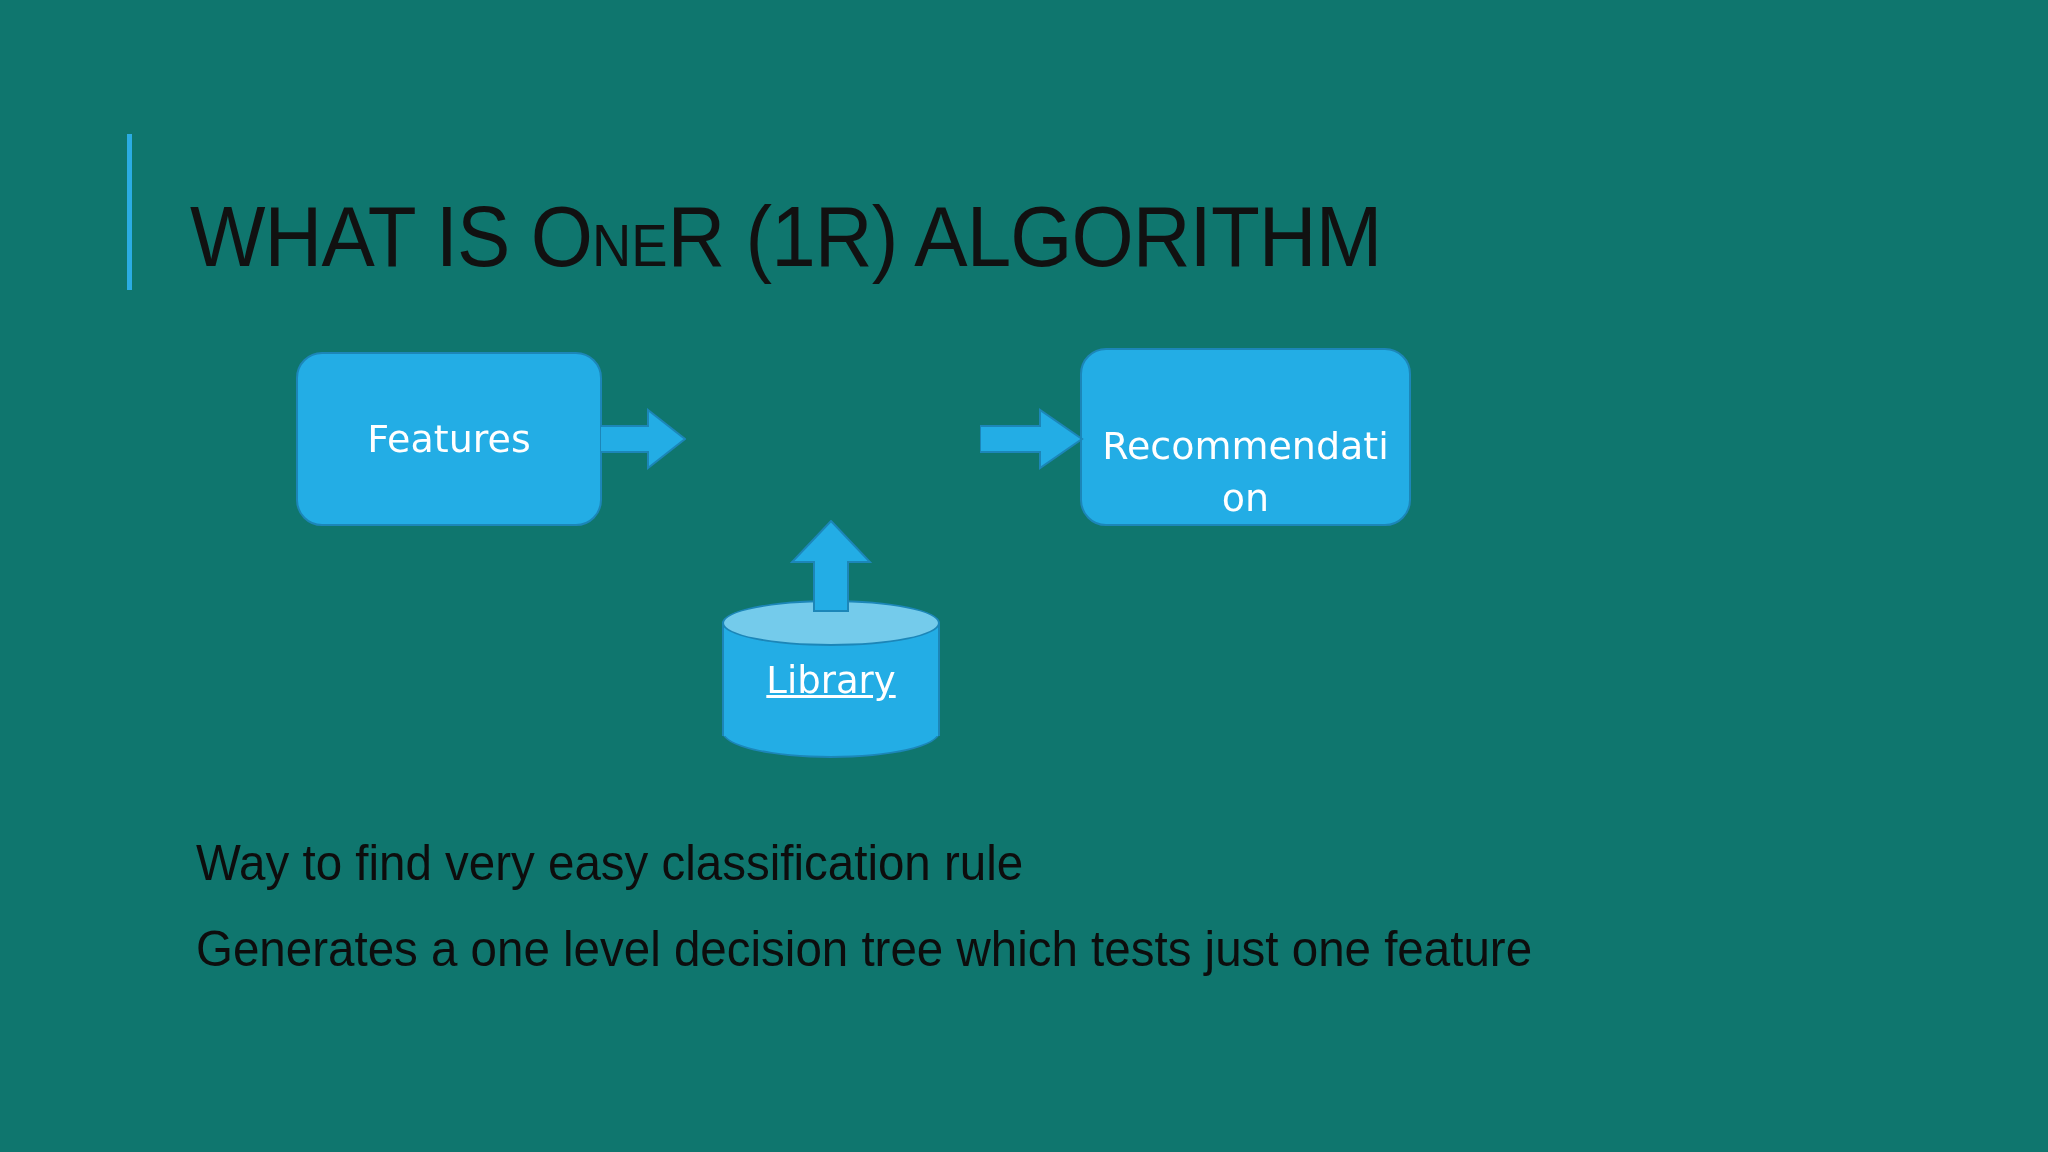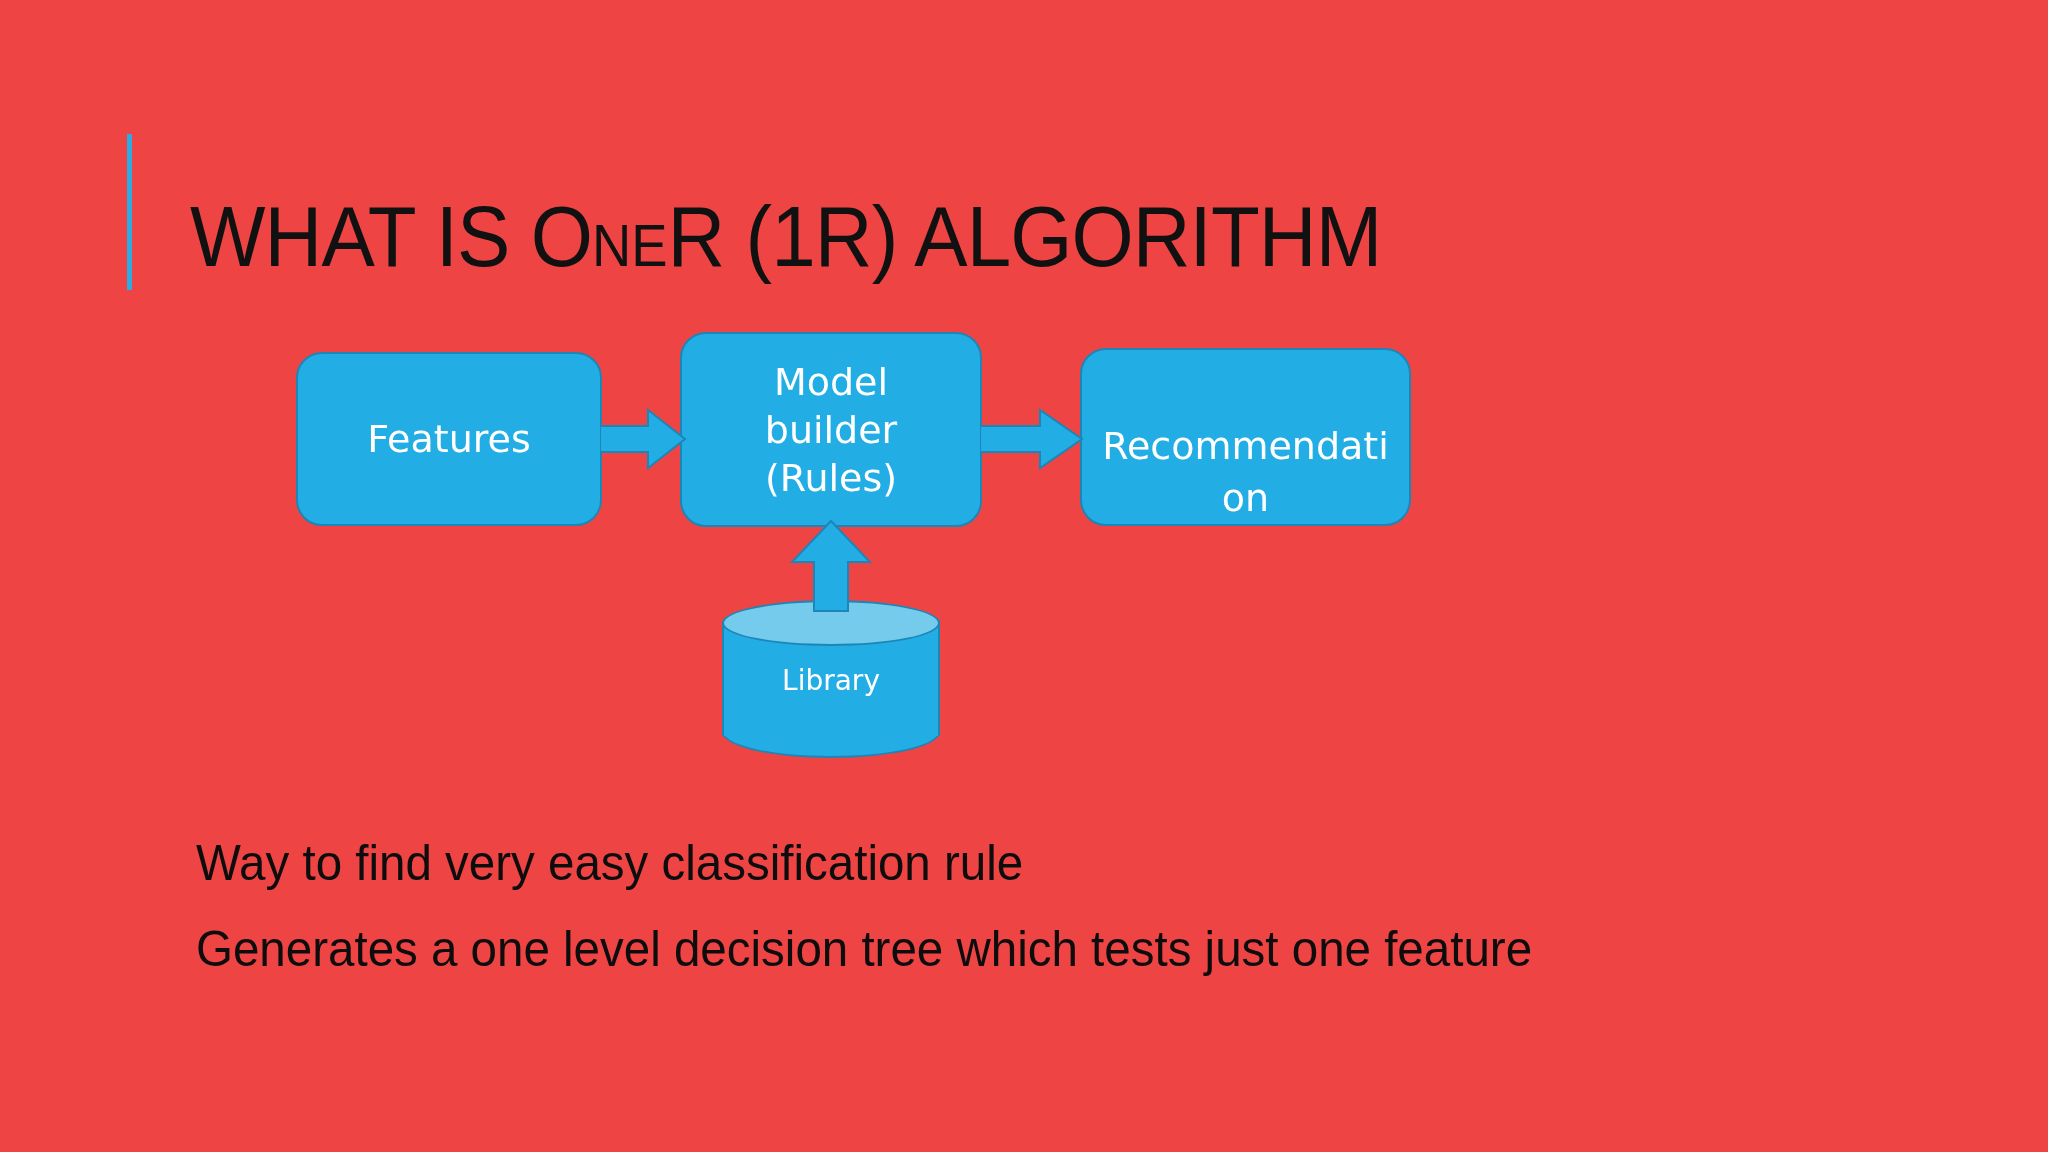--- a/index.html
+++ b/index.html
@@ -9,21 +9,21 @@
     background: #ffffff;
   }
   body {
     font-family: "Liberation Sans", "DejaVu Sans", sans-serif;
   }
 
   #slide {
     position: relative;
     width: 2048px;
     height: 1152px;
-    background: #ef4444;
+    background: #0f766e;
     overflow: hidden;
   }
 
   
   #title-accent-bar {
     position: absolute;
     left: 127px;
     top: 134px;
     width: 5px;
     height: 156px;
@@ -141,22 +141,23 @@
     border-radius: 50%;
   }
   #node-library .cyl-label {
     position: absolute;
     left: 0;
     top: 58px;
     width: 100%;
     text-align: center;
     color: #FFFFFF;
     font-family: "DejaVu Sans", "Liberation Sans", sans-serif;
-    font-size: 28px;
+    font-size: 37px;
     line-height: 46px;
+    text-decoration: underline;
   }
 
   
   .arrow {
     position: absolute;
   }
 
   #arrow-features-to-model {
     left: 600px;
     top: 408px;
@@ -199,25 +200,20 @@
 <div id="slide">
 
   <div id="title-accent-bar"></div>
 
   <h1 id="page-title"><span>WHAT IS O</span><span class="sc">NE</span><span>R (1R) ALGORITHM</span></h1>
 
   <div class="node-box" id="node-features">
     <span class="node-label">Features</span>
   </div>
 
-  <div class="node-box" id="node-model-builder">
-    <span class="node-label">Model
-builder
-(Rules)</span>
-  </div>
 
   <div class="node-box" id="node-recommendation">
     <span class="node-label">Recommendation</span>
   </div>
 
   <div id="node-library">
     <div class="cyl-bottom"></div>
     <div class="cyl-body"></div>
     <div class="cyl-top"></div>
     <div class="cyl-label">Library</div>

